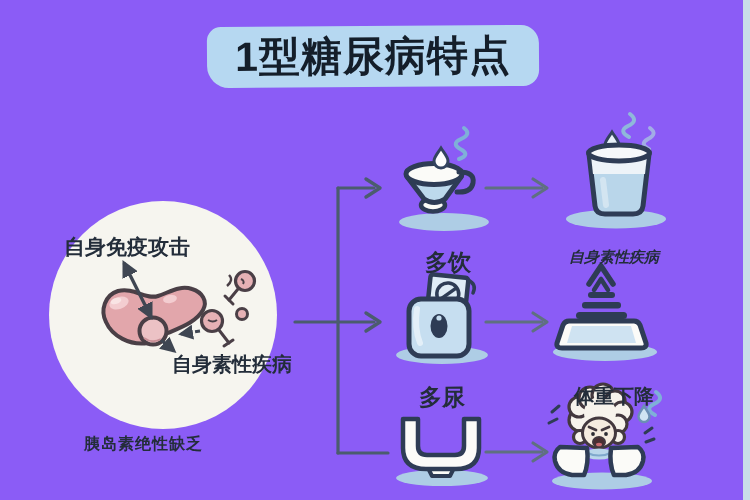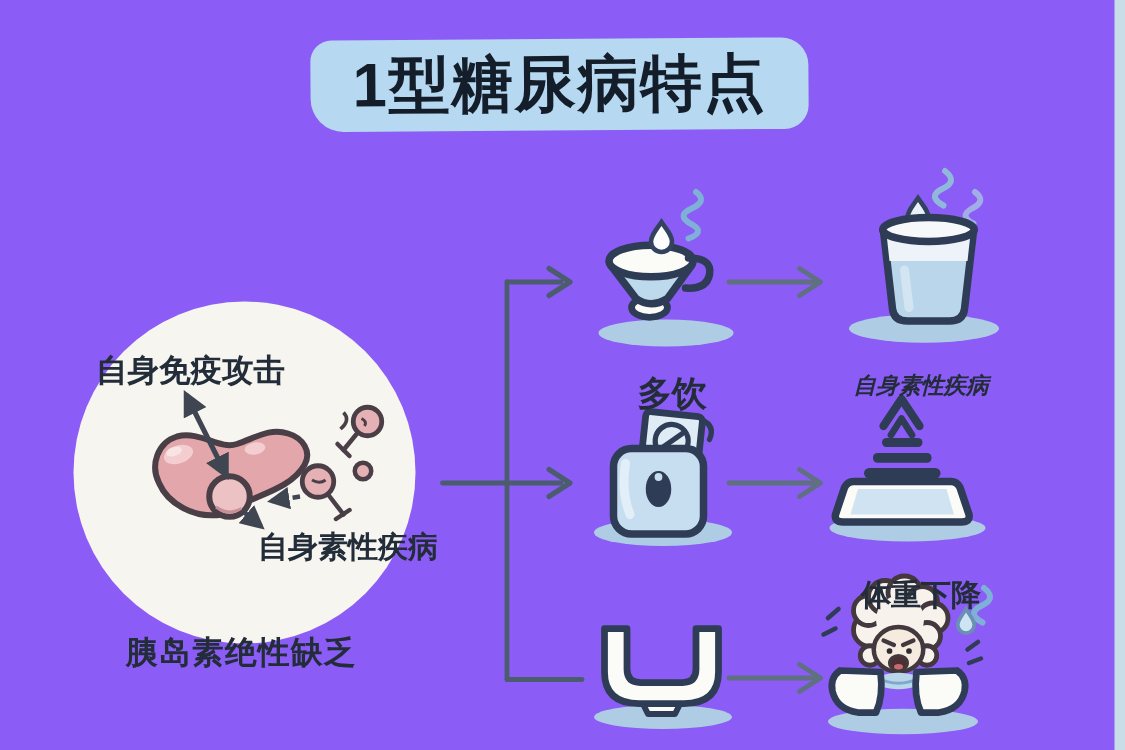--- a/index.html
+++ b/index.html
@@ -8,21 +8,21 @@
   .stage{position:relative;width:743px;height:500px;background:#8b5cf6;overflow:hidden;}
   .banner{position:absolute;left:207px;top:26px;width:332px;height:61px;
           background:#b6d8f1;border-radius:14px 18px 16px 22px;
           transform:rotate(-0.4deg);display:flex;align-items:center;justify-content:center;}
   .title{font-size:41px;font-weight:bold;color:#141e2a;letter-spacing:1px;white-space:nowrap;}
   .scene{position:absolute;left:0;top:0;width:750px;height:500px;}
   .lbl{position:absolute;font-weight:bold;color:#232d3a;white-space:nowrap;}
   .lbl.center{text-align:center;margin-top:28px;}
   .attack-lbl{left:64px;top:233px;font-size:21px;}
   .deficiency-lbl{left:172px;top:351px;font-size:20px;}
-  .caption-lbl{left:84px;top:421px;font-size:21px;letter-spacing:1px;}
+  .caption-lbl{left:84px;top:434px;font-size:16px;letter-spacing:1px;}
   .r1s{left:404px;top:219px;width:88px;font-size:23px;}
   .r1o{left:530px;top:220px;width:168px;font-size:15px;font-style:italic;}
   .r2s{left:398px;top:354px;width:88px;font-size:23px;}
   .r2o{left:530px;top:355px;width:168px;font-size:20px;}
   .r3s{left:400px;top:486px;width:88px;font-size:23px;}
   .r3o{left:518px;top:486px;width:168px;font-size:23px;}
 </style>
 </head>
 <body>
 
@@ -171,17 +171,18 @@
       <path d="M638,447 Q645,452 643,461 Q640,473 626,475 L614,475 Q609,464 611,448 Z" fill="#fbfbf8" stroke="#2e3c55" stroke-width="4.5" stroke-linejoin="round"></path>
     </g>
   </svg>
 
   <div class="lbl attack-lbl">自身免疫攻击</div>
   <div class="lbl deficiency-lbl">自身素性疾病</div>
   <div class="lbl caption-lbl">胰岛素绝性缺乏</div>
 
   <div class="lbl center r1s">多饮</div>
   <div class="lbl center r1o">自身素性疾病</div>
+  <div class="lbl center r2s">多尿</div>
   <div class="lbl center r2o">体重下降</div>
   <div class="lbl center r3s">疲劳</div>
   <div class="lbl center r3o">疲劳</div>
 
 </div>
 
 </body></html>

